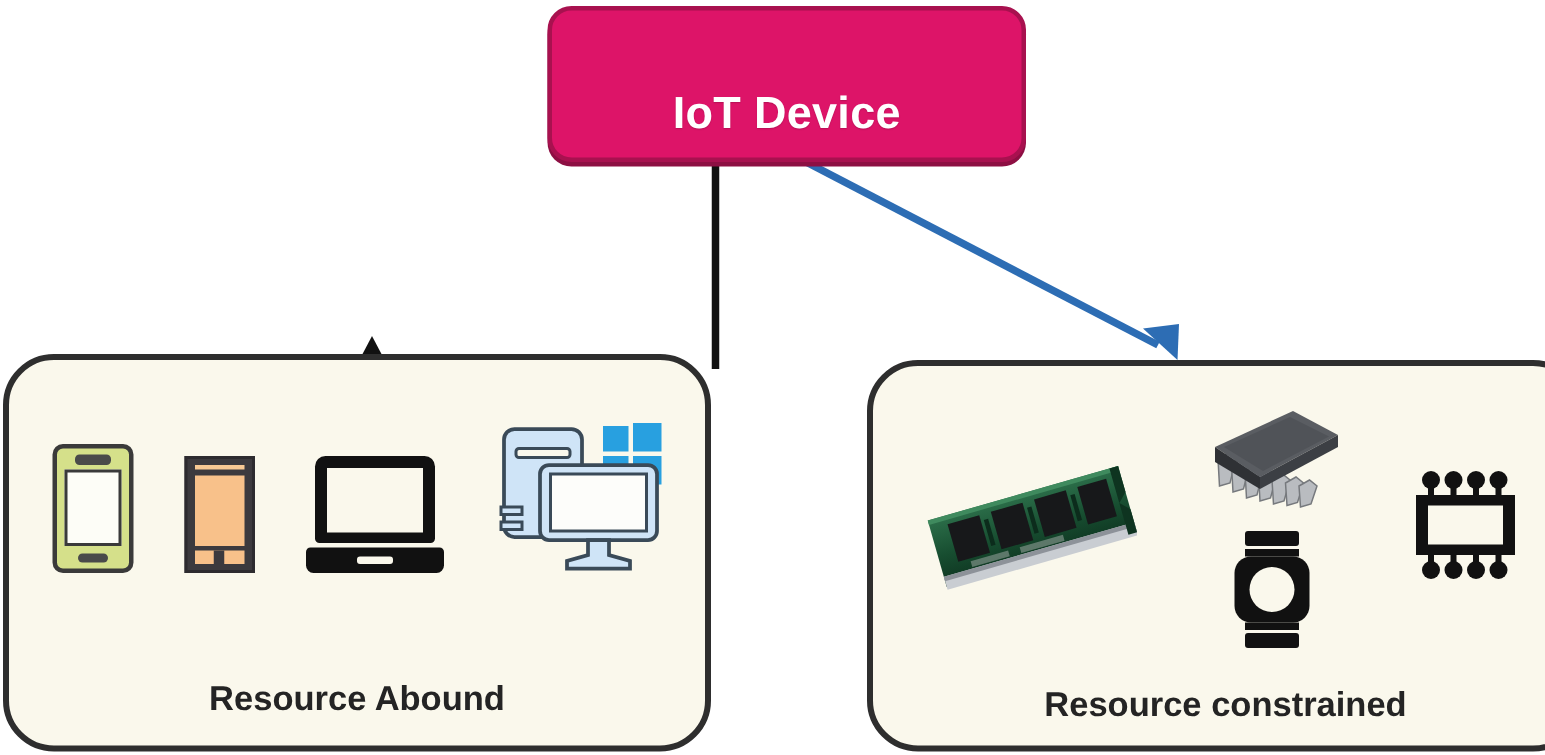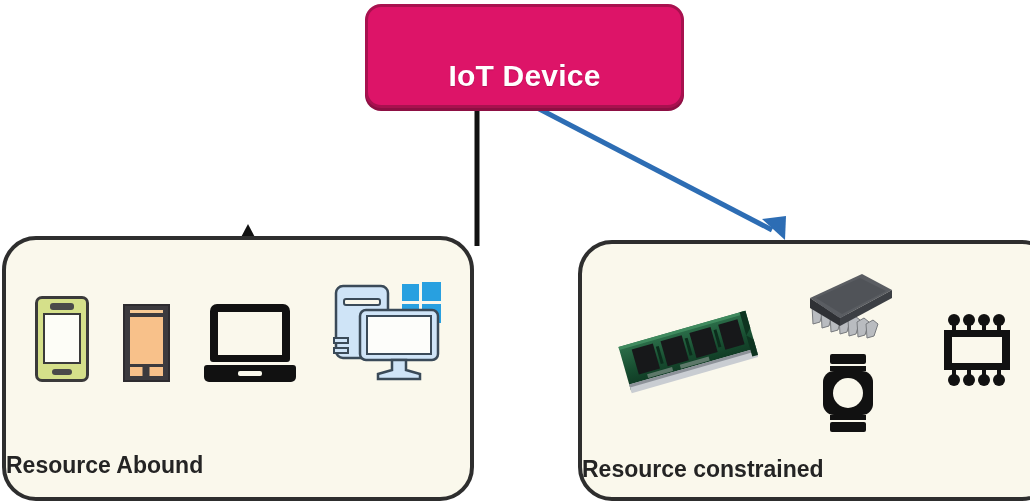--- a/index.html
+++ b/index.html
@@ -70,21 +70,21 @@
     align-items: flex-end;
     justify-content: center;
   }
   #left-icons  { top: 42px;  gap: 34px; }
   #right-icons { top: 24px;  gap: 42px; align-items: center; }
 
   .panel-caption {
     position: absolute;
     left: 0;
     right: 0;
-    text-align: left;
+    text-align: center;
     font-size: 23px;
     font-weight: bold;
     color: #242424;
   }
   #caption-left  { bottom: 18px; }
   #caption-right { bottom: 14px; }
 
   .icon-cell { display: flex; flex-direction: column; align-items: center; }
 
   

